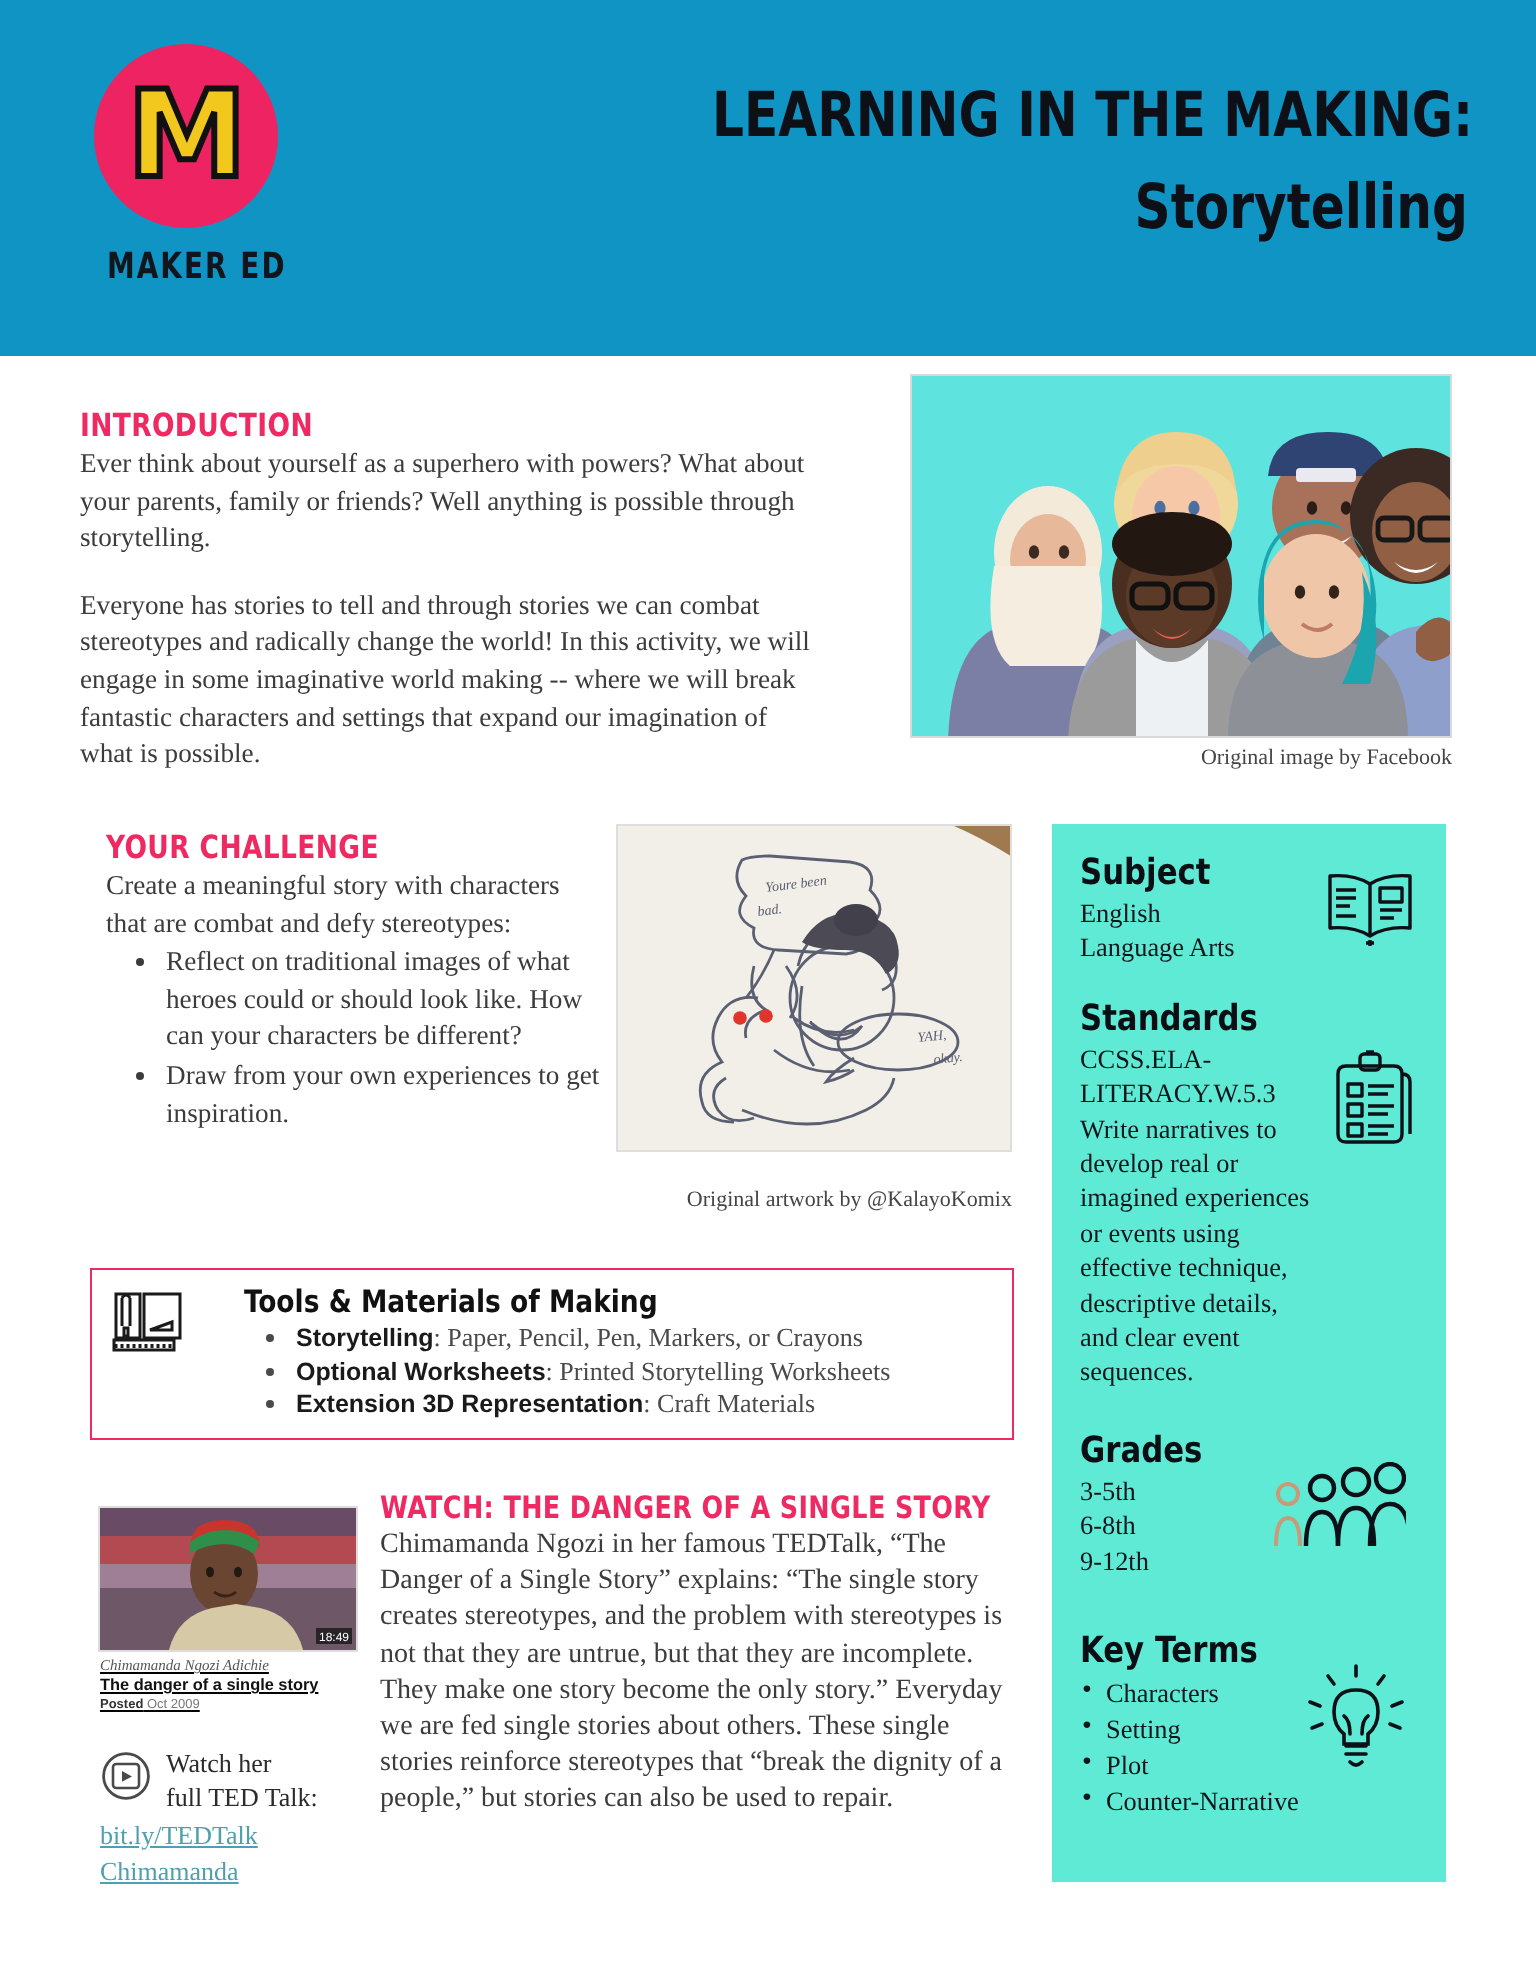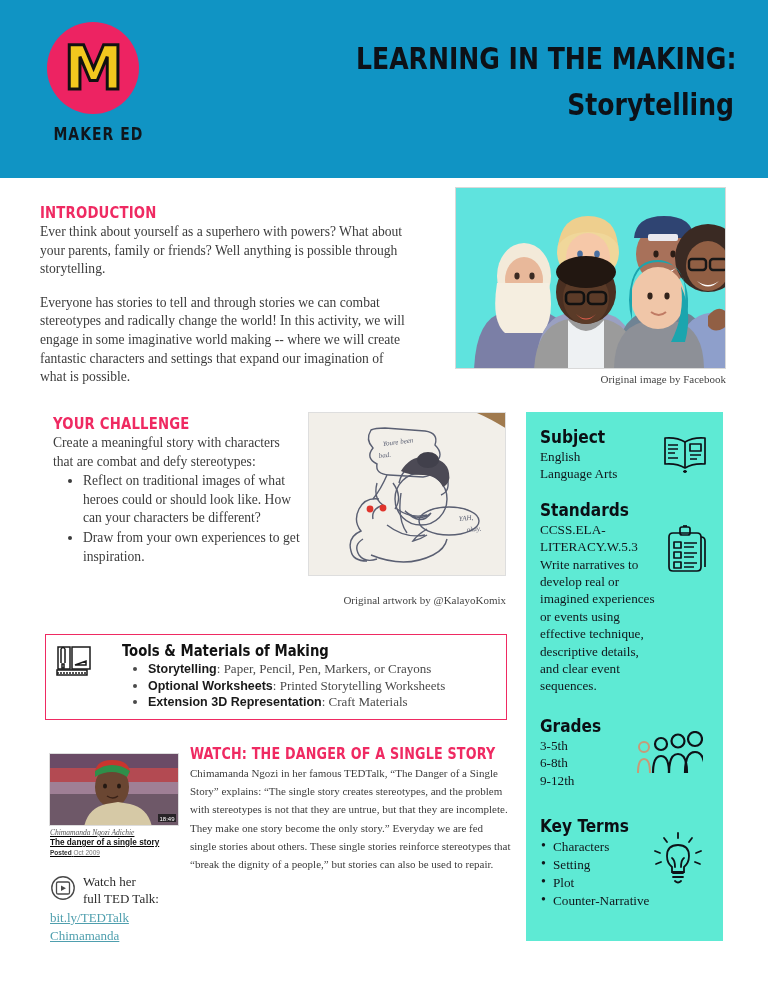--- a/index.html
+++ b/index.html
@@ -121,21 +121,21 @@
   .cta-row { display: flex; align-items: flex-start; gap: 7px; }
   .cta-txt { font-family: "Liberation Serif", serif; font-size: 13px; line-height: 17px; color: #2b2b2b; }
   .cta-link {
     display: block; margin-top: 2px;
     font-family: "Liberation Serif", serif; font-size: 13px; line-height: 17.5px;
     color: #4f9fae; text-decoration: underline; cursor: pointer;
   }
 
   .watch { position: absolute; left: 190px; top: 745px; width: 322px; }
   .watch .sec-head { font-size: 15.4px; margin-bottom: 1px; }
-  .watch p { font-size: 11px; line-height: 18.2px; }
+  .watch p { font-size: 14px; line-height: 18.2px; }
 
   
   .sidebar {
     position: absolute; left: 526px; top: 412px; width: 197px; height: 529px;
     background: #5eead4; padding: 14px 12px 24px 14px; color: #0e1217;
   }
   .sb-block { position: relative; margin-bottom: 16px; }
   .sb-title {
     font-family: "DejaVu Sans Condensed", "Liberation Sans Narrow", "Liberation Sans", sans-serif;
     font-weight: 700; font-size: 18px; color: #0b0f14; line-height: 22px;
@@ -169,21 +169,21 @@
     </div>
     <div class="header-title">
       <span class="l1">LEARNING IN THE MAKING:</span>
       <span class="l2">Storytelling</span>
     </div>
   </div>
 
   <div class="intro">
     <div class="sec-head">INTRODUCTION</div>
     <p class="body-text">Ever think about yourself as a superhero with powers? What about your parents, family or friends? Well anything is possible through storytelling.</p>
-    <p class="body-text">Everyone has stories to tell and through stories we can combat stereotypes and radically change the world! In this activity, we will engage in some imaginative world making -- where we will create fantastic characters and settings that expand our imagination of what is possible.</p>
+    <p class="body-text">Everyone has stories to tell and through stories we can combat stereotypes and radically change the world! In this activity, we will engage in some imaginative world making -- where we will break fantastic characters and settings that expand our imagination of what is possible.</p>
   </div>
 
   <div class="intro-img">
     <svg width="271" height="182" viewBox="0 0 271 182">
       <rect width="271" height="182" fill="#5fe3de"></rect>
 
       <path d="M18 182 q2-52 30-58 l20-3 20 3 q28 6 30 58z" fill="#7b7fa6"></path>
       <ellipse cx="68" cy="88" rx="27" ry="33" fill="#f3ead9"></ellipse>
       <ellipse cx="68" cy="92" rx="19" ry="23" fill="#e8b89a"></ellipse>
       <ellipse cx="61" cy="88" rx="2.6" ry="3.4" fill="#3b2a22"></ellipse>

